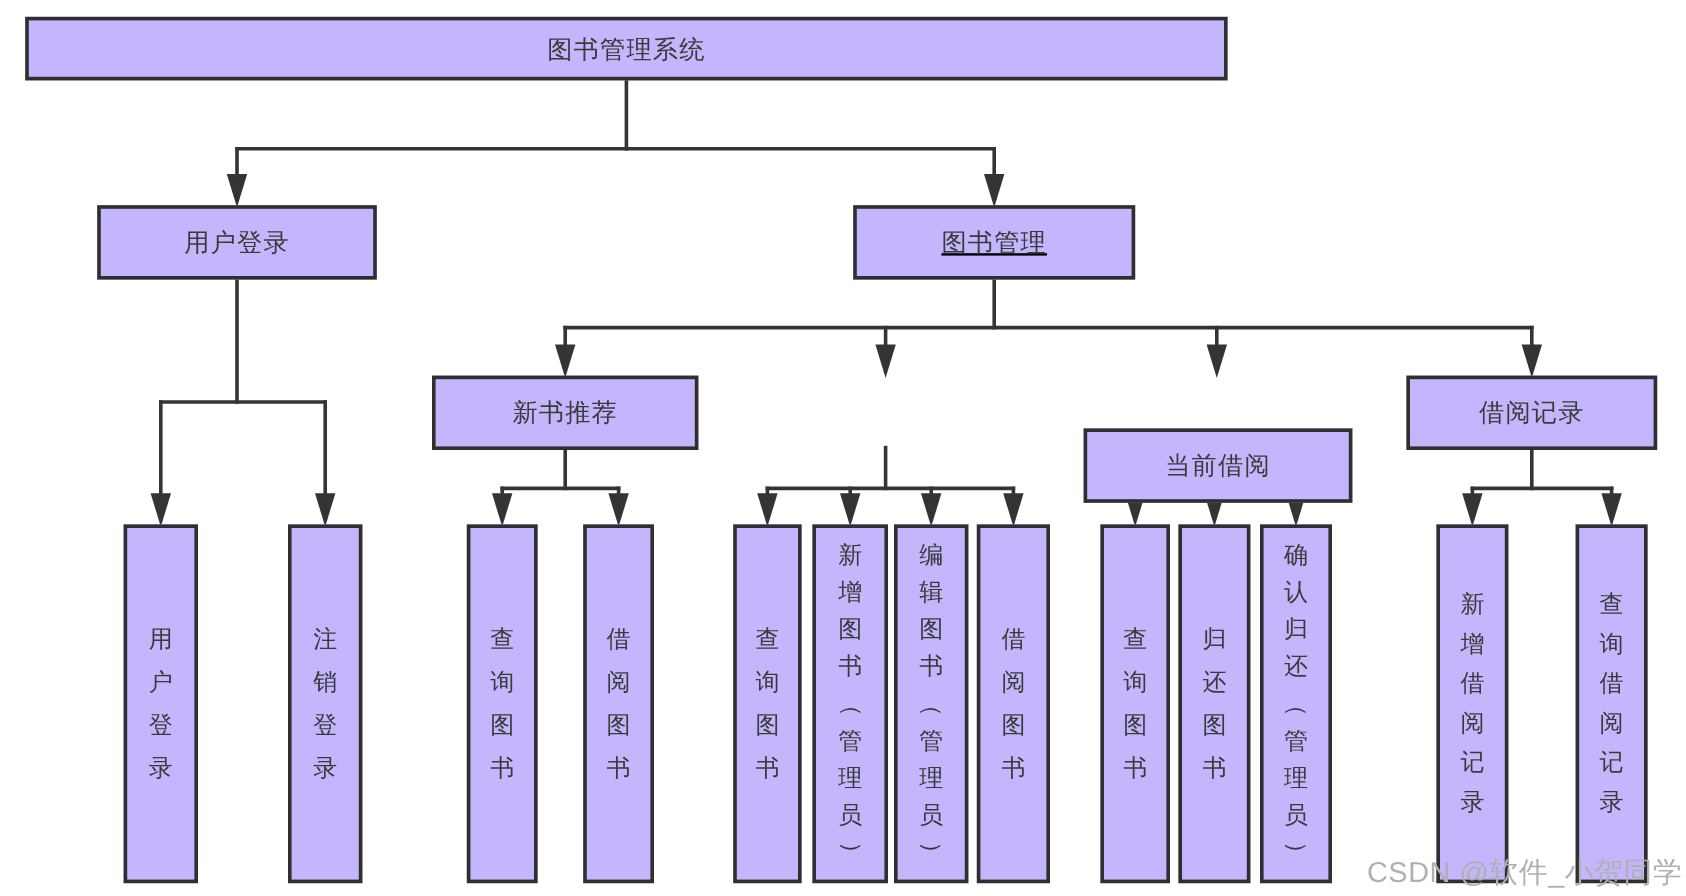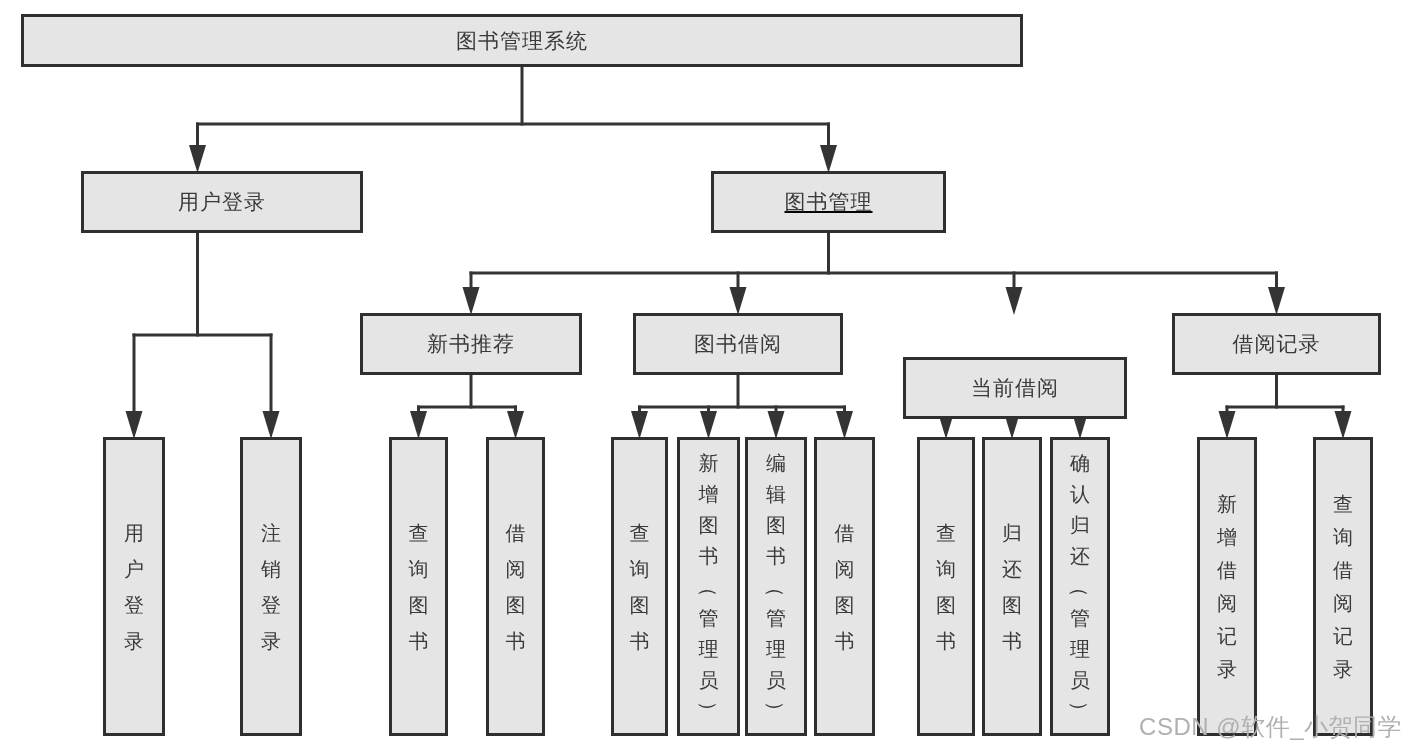--- a/index.html
+++ b/index.html
@@ -18,21 +18,21 @@
     overflow:hidden;
   }
   #wires{
     position:absolute;left:0;top:0;width:1405px;height:747px;
     pointer-events:none;
   }
   #nodes-layer{position:absolute;left:0;top:0;width:100%;height:100%;}
   .node{
     position:absolute;
     box-sizing:border-box;
-    background:#e5e5e5;
+    background:#c4b5fd;
     border:3px solid var(--border);
     display:flex;align-items:center;justify-content:center;
   }
   .hlabel{
     font-size:21px;
     color:var(--text);
     letter-spacing:1px;
     white-space:nowrap;
   }
   .vtext{
@@ -112,31 +112,28 @@
       <line x1="1227" y1="407" x2="1343" y2="407" style="stroke:var(--line);stroke-width:3;stroke-linecap:square"></line>
       <line x1="1227" y1="407" x2="1227" y2="419" style="stroke:var(--line);stroke-width:3;stroke-linecap:square"></line>
       <polygon points="1218.5,411 1235.5,411 1227,439" style="fill:var(--line)"></polygon>
       <line x1="1343" y1="407" x2="1343" y2="419" style="stroke:var(--line);stroke-width:3;stroke-linecap:square"></line>
       <polygon points="1334.5,411 1351.5,411 1343,439" style="fill:var(--line)"></polygon>
     </svg>
   <div id="nodes-layer">
       <div class="node lv1" style="left: 21px; top: 14px; width: 1002px; height: 53px;">
         <span class="hlabel">图书管理系统</span>
       </div>
-      <div class="node lv2" style="left: 81px; top: 171px; width: 282px; height: 62px;">
+      <div class="node lv2" style="left: 81px; top: 171px; width: 233px; height: 62px;">
         <span class="hlabel">用户登录</span>
       </div>
       <div class="node lv2" style="left: 711px; top: 171px; width: 235px; height: 62px; text-decoration: underline;">
         <span class="hlabel">图书管理</span>
       </div>
       <div class="node lv3" style="left: 360px; top: 313px; width: 222px; height: 62px;">
         <span class="hlabel">新书推荐</span>
-      </div>
-      <div class="node lv3" style="left: 633px; top: 313px; width: 210px; height: 62px;">
-        <span class="hlabel">图书借阅</span>
       </div>
       <div class="node lv3" style="left: 903px; top: 313px; width: 224px; height: 62px; margin-top: 44px;">
         <span class="hlabel">当前借阅</span>
       </div>
       <div class="node lv3" style="left: 1172px; top: 313px; width: 209px; height: 62px;">
         <span class="hlabel">借阅记录</span>
       </div>
       <div class="node lv4" style="left: 103px; top: 437px; width: 62px; height: 299px;">
         <span class="vtext" style="row-gap: 16px;">
           <span class="vchar">用</span>

